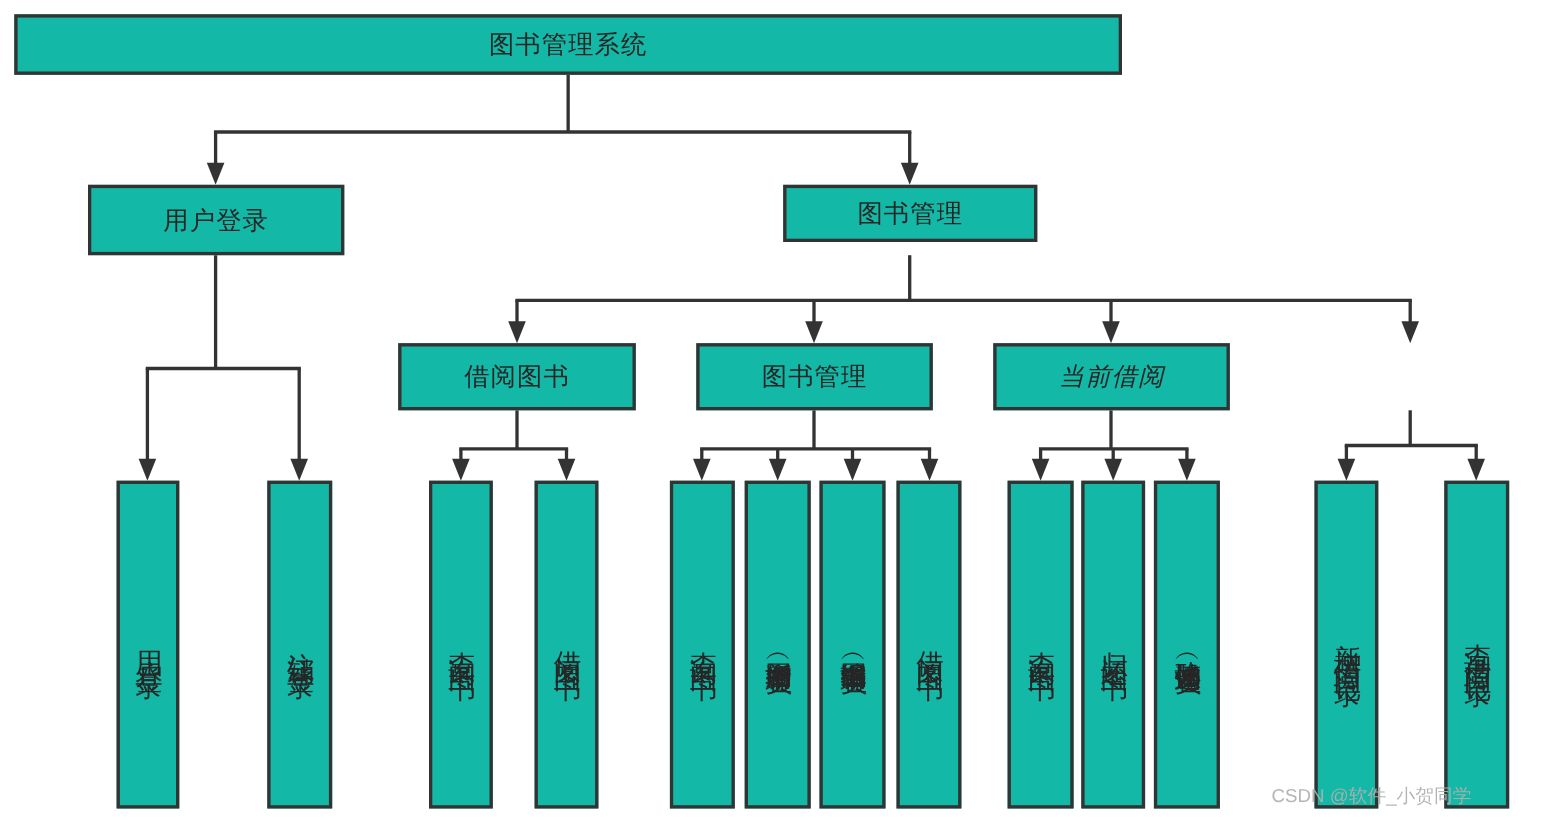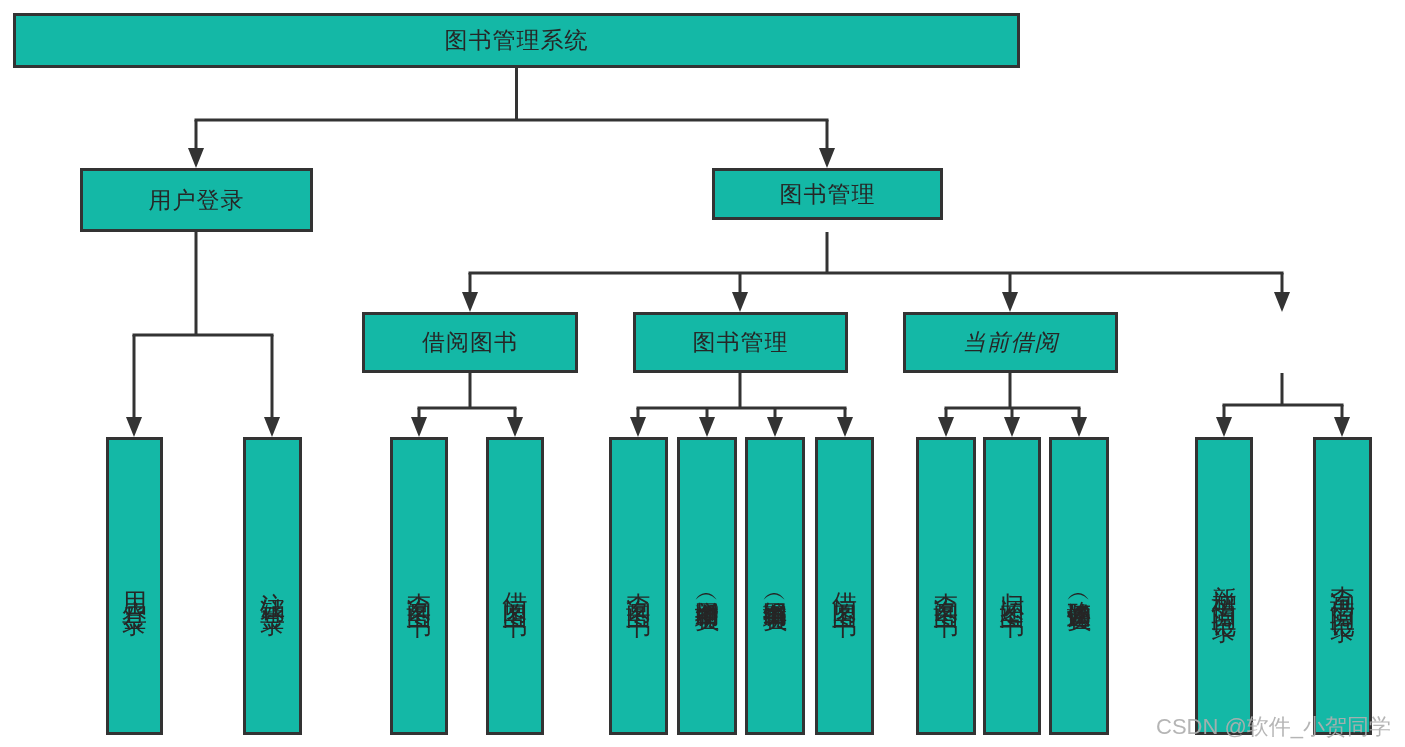--- a/index.html
+++ b/index.html
@@ -27,21 +27,21 @@
     font-size:25px;
     letter-spacing:7px;
     line-height:1.0;
     color:#262626;
   }
   .leaf.long span { font-size:24px; letter-spacing:1px; }
   .watermark {
     position:absolute;
     left:1156px; top:712px;
     z-index:2;
-    font-size:22px;
+    font-size:17px;
     color:rgba(175,175,175,0.92);
     white-space:nowrap;
   }
 </style>
 </head>
 <body>
 
 <div class="canvas">
 
   <svg class="connectors" width="1405" height="747" viewBox="0 0 1405 747" stroke="#333333" stroke-width="3" fill="#333333">

